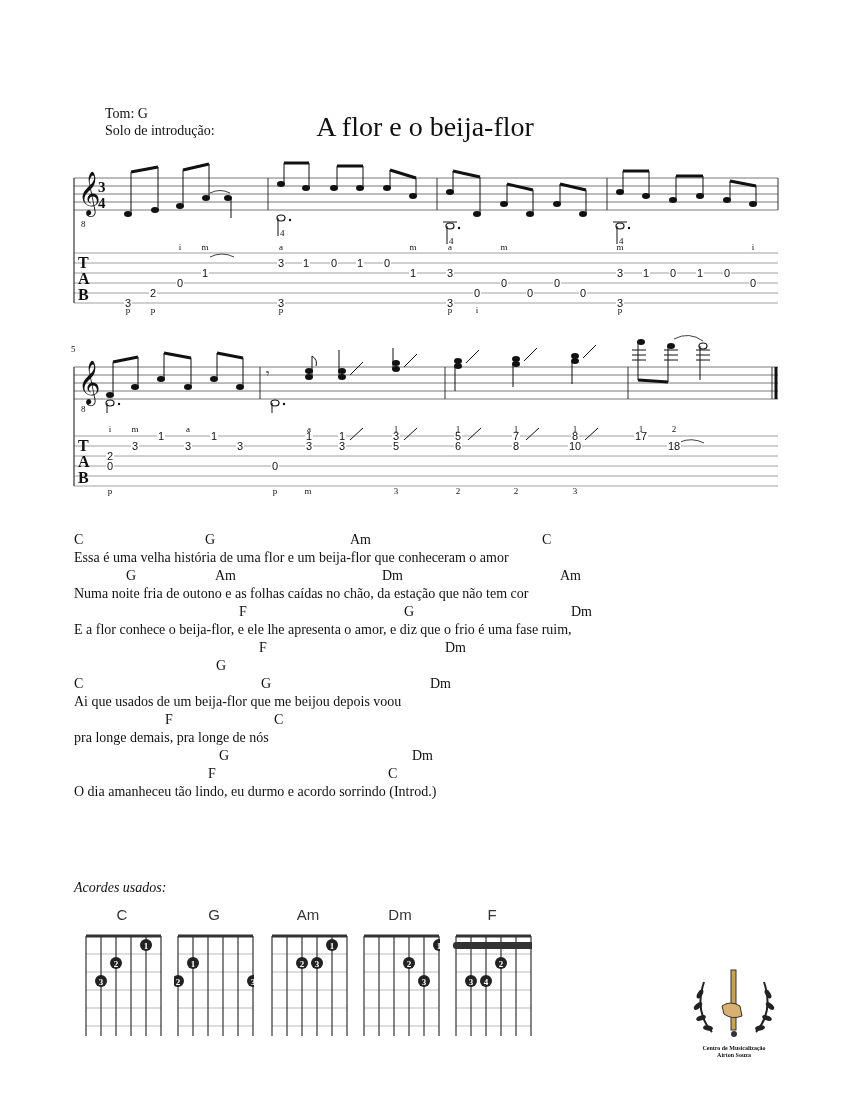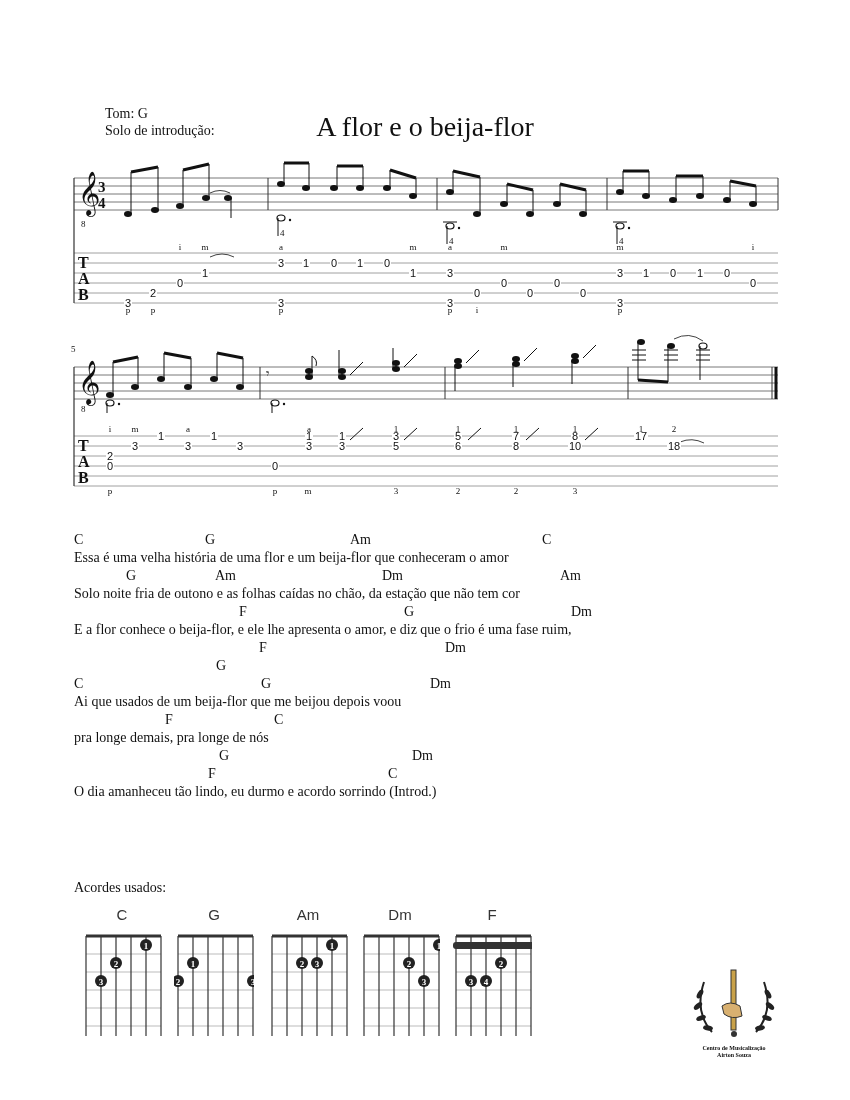--- a/index.html
+++ b/index.html
@@ -8,21 +8,21 @@
   .title { position:absolute; left:0; width:850px; top:76px; text-align:center;
            font-size:28px;margin-top:35px; }
   .meta { position:absolute; left:74px; font-size:14px;margin-left:31px; }
   .system { position:absolute; left:0; top:0; }
   svg text { font-family:"Liberation Serif", "DejaVu Serif", serif; }
   .tabnum { font-family:"Liberation Sans", "DejaVu Sans", sans-serif; font-size:11px; }
   .finger { font-size:9px; }
   .lyrics { position:absolute; left:74px; top:531px; font-size:14px; line-height:18px; }
   .lyric-row { position:relative; height:18px; white-space:pre; }
   .chord { position:absolute; top:0; }
-  .acordes-label { position:absolute; left:74px; top:880px; font-size:14px; }
+  .acordes-label { position:absolute; left:74px; top:880px; font-size:14px;font-style:italic; }
   .chords-diagrams { position:absolute; left:82px; top:906px; }
   .chord-box { position:absolute; }
   .chord-name { position:absolute; width:100%; text-align:center; top:0;
                 font-family:"Liberation Sans", "DejaVu Sans", sans-serif; font-size:15px; color:#333; }
   .logo { position:absolute; left:684px; top:962px; width:100px; height:98px; }
 </style>
 </head>
 <body>
 
 <div class="title">A flor e o beija-flor</div>
@@ -399,21 +399,21 @@
       <text x="458" y="494" text-anchor="middle" class="finger" fill="#111">2</text>
       <text x="516" y="494" text-anchor="middle" class="finger" fill="#111">2</text>
       <text x="575" y="494" text-anchor="middle" class="finger" fill="#111">3</text>
     </g>
 </svg>
 
 <div class="lyrics" id="lyrics">
     <div class="lyric-row"><span class="chord" style="left: 0px;">C</span><span class="chord" style="left: 131px;">G</span><span class="chord" style="left: 276px;">Am</span><span class="chord" style="left: 468px;">C</span></div>
     <div class="lyric-row">Essa é uma velha história de uma flor e um beija-flor que conheceram o amor</div>
     <div class="lyric-row"><span class="chord" style="left: 52px;">G</span><span class="chord" style="left: 141px;">Am</span><span class="chord" style="left: 308px;">Dm</span><span class="chord" style="left: 486px;">Am</span></div>
-    <div class="lyric-row">Solo noite fria de outono e as folhas caídas no chão, da estação que não tem cor</div>
+    <div class="lyric-row">Numa noite fria de outono e as folhas caídas no chão, da estação que não tem cor</div>
     <div class="lyric-row"><span class="chord" style="left: 165px;">F</span><span class="chord" style="left: 330px;">G</span><span class="chord" style="left: 497px;">Dm</span></div>
     <div class="lyric-row">E a flor conhece o beija-flor, e ele lhe apresenta o amor, e diz que o frio é uma fase ruim,</div>
     <div class="lyric-row"><span class="chord" style="left: 185px;">F</span><span class="chord" style="left: 371px;">Dm</span></div>
     <div class="lyric-row"><span class="chord" style="left: 142px;">G</span></div>
     <div class="lyric-row"><span class="chord" style="left: 0px;">C</span><span class="chord" style="left: 187px;">G</span><span class="chord" style="left: 356px;">Dm</span></div>
     <div class="lyric-row">Ai que usados de um beija-flor que me beijou depois voou</div>
     <div class="lyric-row"><span class="chord" style="left: 91px;">F</span><span class="chord" style="left: 200px;">C</span></div>
     <div class="lyric-row">pra longe demais, pra longe de nós</div>
     <div class="lyric-row"><span class="chord" style="left: 145px;">G</span><span class="chord" style="left: 338px;">Dm</span></div>
     <div class="lyric-row"><span class="chord" style="left: 134px;">F</span><span class="chord" style="left: 314px;">C</span></div>

